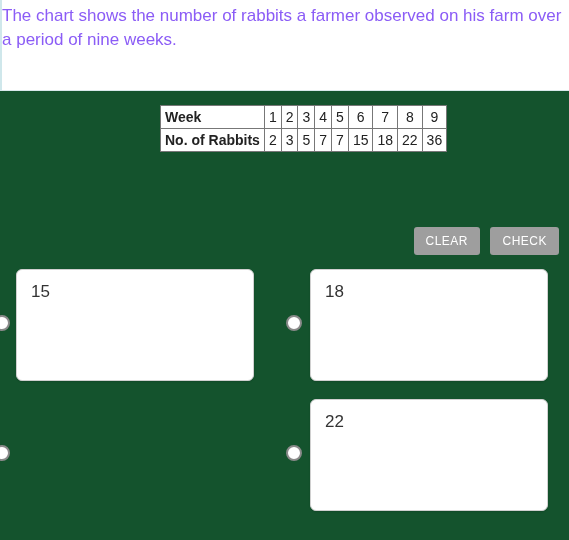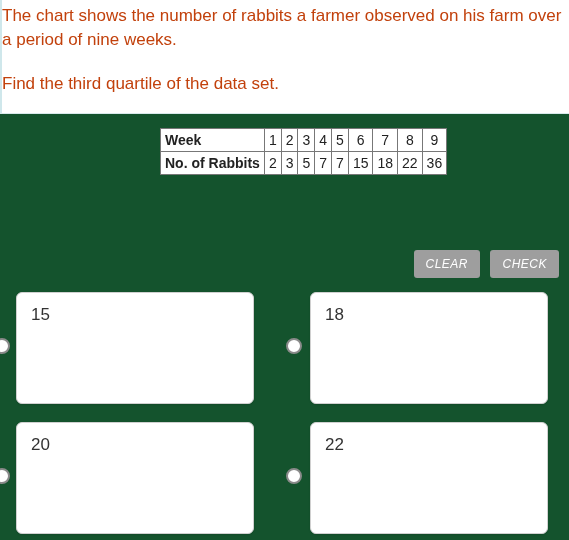--- a/index.html
+++ b/index.html
@@ -7,21 +7,21 @@
     margin: 0;
     font-family: Arial, Helvetica, sans-serif;
     background: #fff;
     width: 569px;
     height: 540px;
     overflow: hidden;
   }
   .question-block {
     padding: 4px 6px 18px 0;
     font-size: 17px;
-    color: #c2410c;
+    color: #8b5cf6;
     line-height: 1.4;
     background: #fff;
     border-left: 2px solid #cfe7eb;
     border-bottom: 1px solid #d9e9eb;
   }
   .answer-area {
     background: #14532d;
     position: relative;
     height: 524px;
   }
@@ -57,21 +57,20 @@
     background: #9e9e9e;
     color: #fff;
     font-size: 12px;
     letter-spacing: 0.5px;
     padding: 7px 12px;
     border-radius: 3px;
     margin-left: 6px;
     cursor: pointer;
     border: none;
     font-family: inherit;
-    font-style: italic;
   }
   .options {
     position: absolute;
     top: 178px;
     left: 0;
     right: 0;
   }
   .opt-row {
     position: relative;
     height: 130px;
@@ -99,21 +98,20 @@
   }
   .radio-a { top: 46px; left: -6px; }
   .radio-b { top: 46px; left: 286px; }
 </style>
 </head>
 <body>
 
 <div class="question-block">
   <div>The chart shows the number of rabbits a farmer observed on his farm over a period of nine weeks.</div>
   <div style="height:20px"></div>
-  <div>Find the third quartile of the data set.</div>
 </div>
 
 <div class="answer-area">
 
   <table class="data-table">
     <tbody>
         <tr>
       <td class="rhead">Week</td>
       <td>1</td>
       <td>2</td>
@@ -151,22 +149,19 @@
       <div class="option-card card-a">
         <span>15</span>
       </div>
       <div class="radio radio-b"></div>
       <div class="option-card card-b">
         <span>18</span>
       </div>
     </div>
     <div class="opt-row">
       <div class="radio radio-a"></div>
-      <div class="option-card card-a">
-        <span>20</span>
-      </div>
       <div class="radio radio-b"></div>
       <div class="option-card card-b">
         <span>22</span>
       </div>
     </div>
   </div>
 </div>
 
 </body></html>

